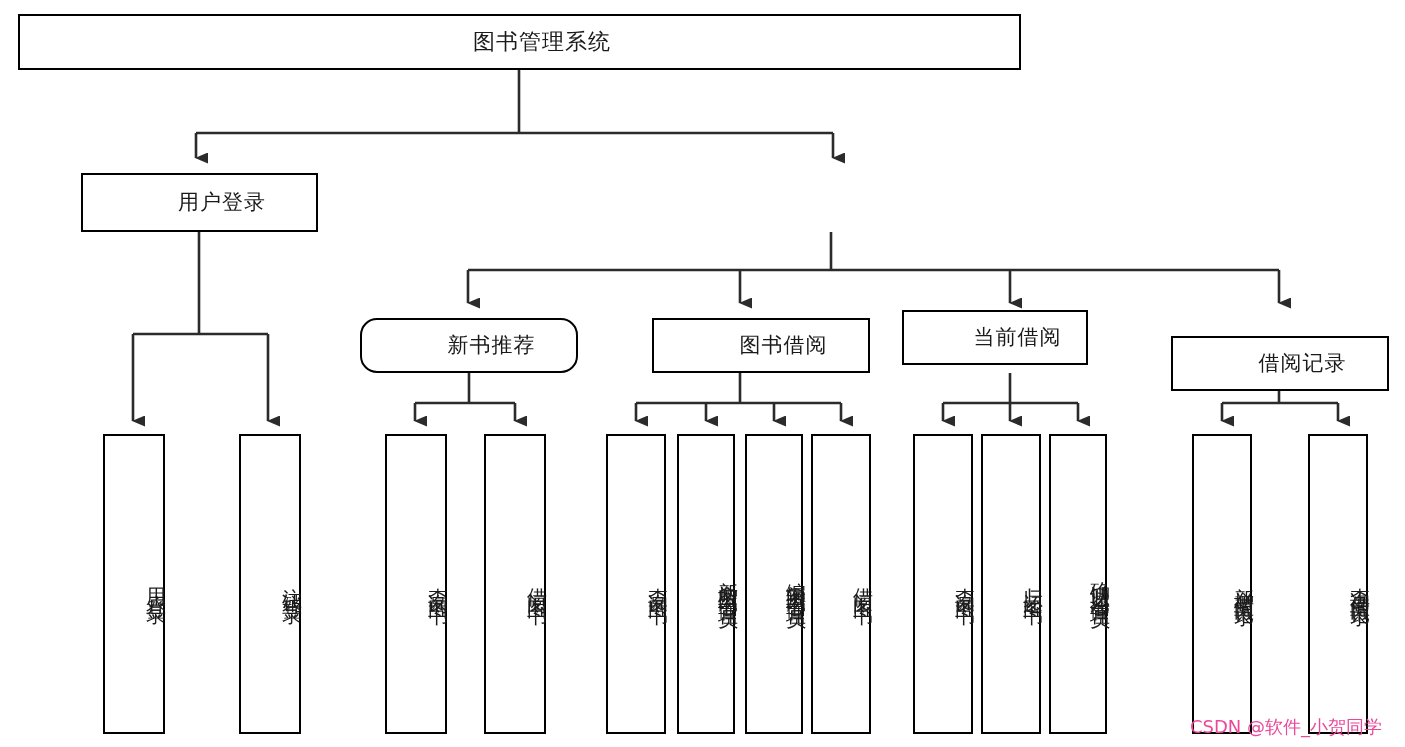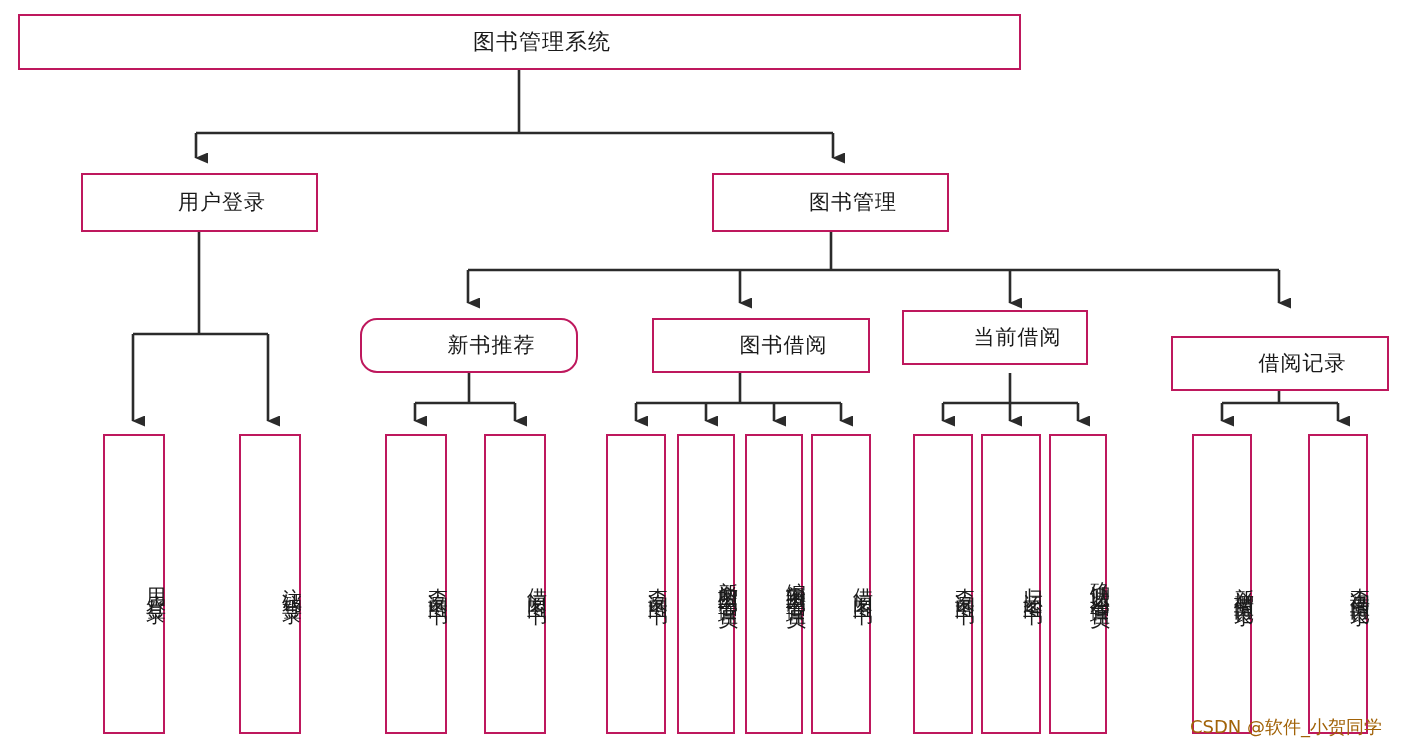--- a/index.html
+++ b/index.html
@@ -7,21 +7,21 @@
     font-family:"DejaVu Sans","Liberation Sans",sans-serif;
     width:1405px;height:747px;overflow:hidden;position:relative;
   }
   #canvas{position:relative;width:1405px;height:747px;}
   svg#edges{position:absolute;left:0;top:0;width:1405px;height:747px;}
 
   .node{
     position:absolute;
     box-sizing:border-box;
     background:#ffffff;
-    border:2px solid #be185d;
+    border:2px solid #000000;
     display:flex;
     align-items:center;
     justify-content:center;
     color:#1a1a1a;
     padding-left:45px;
   }
   .node .label{
     color:#1a1a1a;
     line-height:1.0;
     white-space:nowrap;
@@ -41,21 +41,21 @@
     font-size:20px;
     letter-spacing:6px;
     line-height:1.0;
     white-space:nowrap;
     text-indent:0;
   }
   .node.v.tall .label{ letter-spacing:4px; }
 
   .watermark{
     position:absolute;
-    color:#a16207;
+    color:#ec4899;
     font-size:18px;
     white-space:nowrap;
     user-select:none;
     font-family:"DejaVu Sans","Liberation Sans",sans-serif;
   }
 </style>
 </head>
 <body>
 
 <div id="canvas">
@@ -110,23 +110,20 @@
     </g>
   </svg>
 
   <div class="node h root" style="left:18px;top:14px;width:1003px;height:56px;">
     <span class="label">图书管理系统</span>
   </div>
 
   <div class="node h" style="left:81px;top:173px;width:237px;height:59px;">
     <span class="label">用户登录</span>
   </div>
-  <div class="node h" style="left:712px;top:173px;width:237px;height:59px;">
-    <span class="label">图书管理</span>
-  </div>
 
   <div class="node h" style="left:360px;top:318px;width:218px;height:55px;border-radius:17px;">
     <span class="label">新书推荐</span>
   </div>
   <div class="node h" style="left:632px;top:318px;width:218px;height:55px;margin-left:20px;">
     <span class="label">图书借阅</span>
   </div>
   <div class="node h" style="left:902px;top:310px;width:186px;height:55px;">
     <span class="label">当前借阅</span>
   </div>

